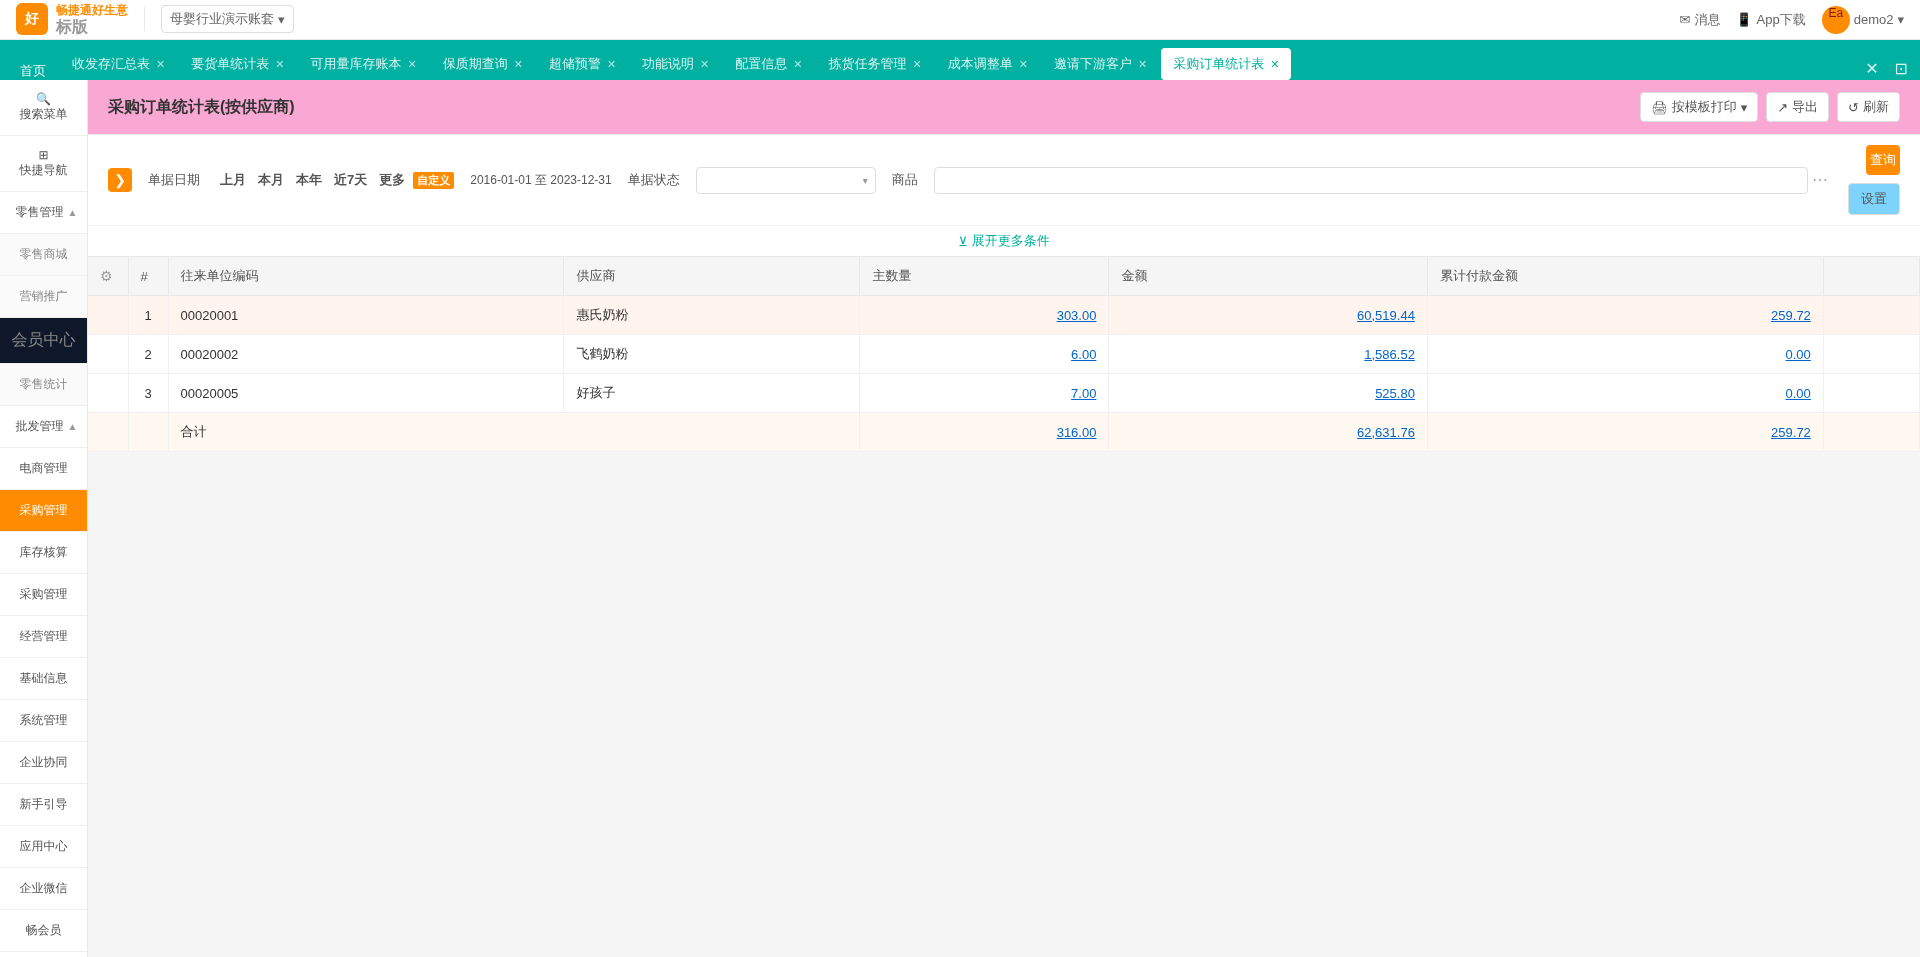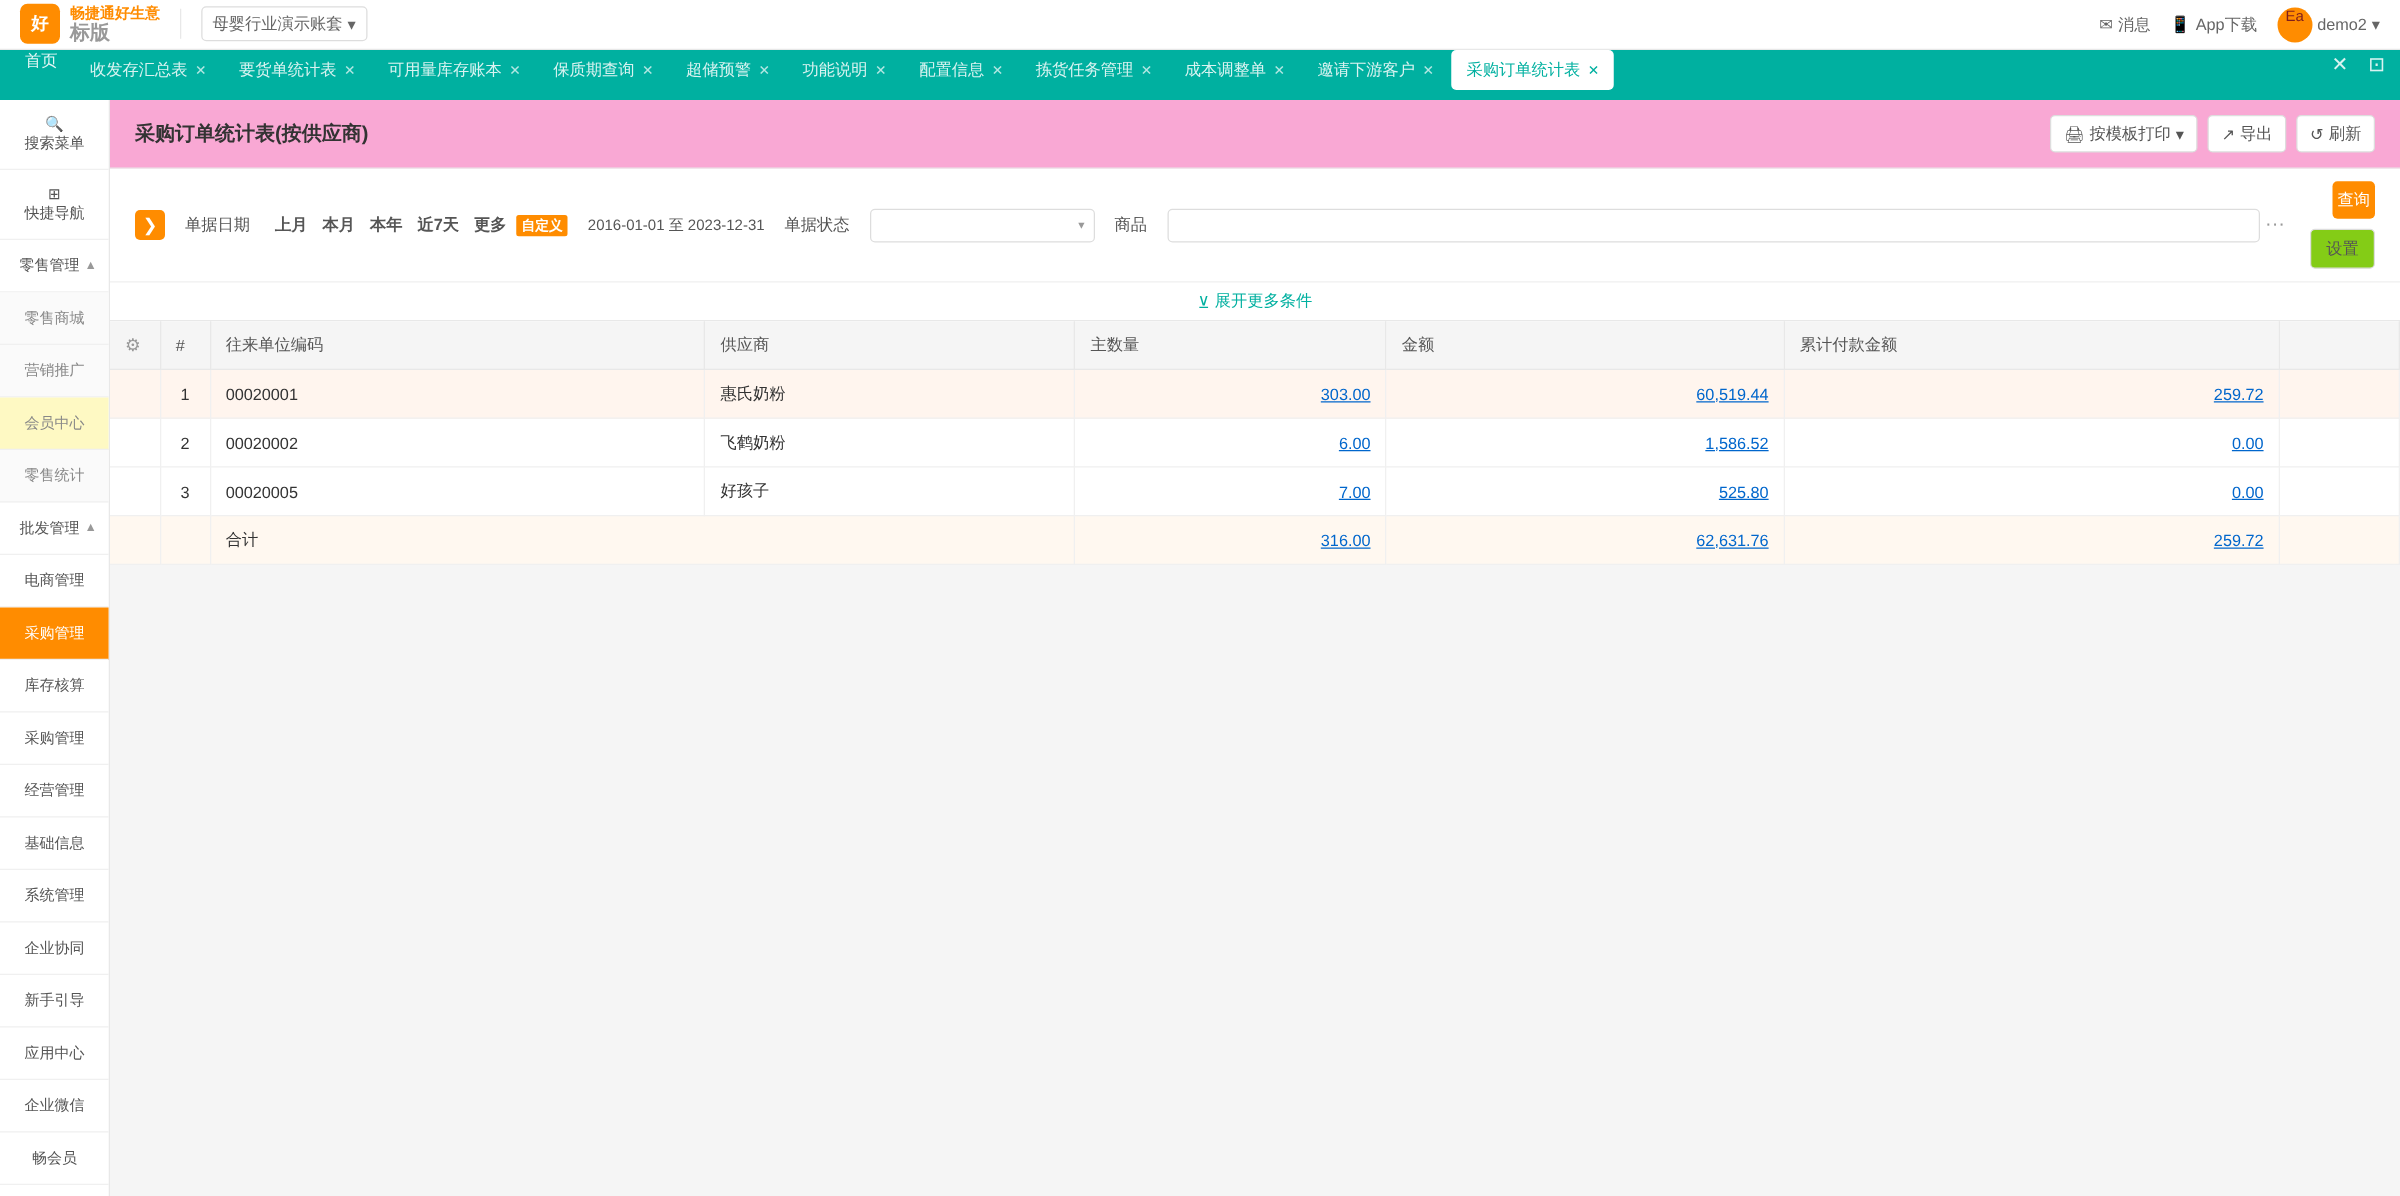--- a/index.html
+++ b/index.html
@@ -9,21 +9,21 @@
     .top-bar { height: 40px; background: #fff; display: flex; align-items: center; padding: 0 16px; border-bottom: 1px solid #e8e8e8; justify-content: space-between; }
     .logo-area { display: flex; align-items: center; gap: 8px; }
     .logo-icon { width: 32px; height: 32px; background: #ff8c00; border-radius: 6px; display: flex; align-items: center; justify-content: center; color: #fff; font-size: 14px; font-weight: bold; }
     .logo-text { color: #ff8c00; font-size: 12px; font-weight: bold; line-height: 1.2; }
     .workspace-selector { display: flex; align-items: center; gap: 4px; color: #666; font-size: 13px; cursor: pointer; padding: 4px 8px; border: 1px solid #ddd; border-radius: 4px; }
     .top-right { display: flex; align-items: center; gap: 16px; }
     .top-right-item { display: flex; align-items: center; gap: 4px; color: #666; font-size: 13px; cursor: pointer; }
     .avatar { width: 28px; height: 28px; border-radius: 50%; background: #ff8c00; display: flex; align-items: flex-start; justify-content: center; color: #7f1d1d; font-size: 12px; }
 
     
-    .nav-tabs { height: 40px; background: #00b0a0; display: flex; align-items: flex-start; padding: 0 8px; gap: 2px; overflow: hidden; }
+    .nav-tabs { height: 40px; background: #00b0a0; display: flex; align-items: flex-end; padding: 0 8px; gap: 2px; overflow: hidden; }
     .nav-tab { height: 32px; padding: 0 12px; display: flex; align-items: center; gap: 4px; color: rgba(255,255,255,0.85); font-size: 13px; cursor: pointer; border-radius: 4px; white-space: nowrap; }
     .nav-tab.active { background: #fff; color: #00b0a0; }
     .nav-tab .close-btn { font-size: 11px; color: rgba(255,255,255,0.7); margin-left: 2px; }
     .nav-tab.active .close-btn { color: #00b0a0; }
     .nav-tab-home { color: rgba(255,255,255,0.9); font-size: 13px; padding: 0 12px; cursor: pointer; }
     .tab-controls { margin-left: auto; display: flex; align-items: center; gap: 8px; }
     .tab-ctrl-btn { color: rgba(255,255,255,0.85); cursor: pointer; font-size: 16px; padding: 2px 4px; }
 
     
     .layout { display: flex; height: calc(957px - 80px); }
@@ -34,21 +34,21 @@
 
     
     .main-content { flex: 1; overflow: auto; background: #f5f5f5; padding: 0; }
     .page-header { background: #f9a8d4; padding: 12px 20px 0; border-bottom: 1px solid #e8e8e8; display: flex; align-items: center; justify-content: space-between; }
     .page-title { font-size: 16px; color: #333; font-weight: bold; padding-bottom: 12px; }
     .page-actions { display: flex; align-items: center; gap: 8px; padding-bottom: 12px; }
     .btn-print { display: flex; align-items: center; gap: 4px; border: 1px solid #ddd; background: #fff; padding: 5px 10px; border-radius: 4px; cursor: pointer; color: #555; font-size: 13px; }
     .btn-export { display: flex; align-items: center; gap: 4px; border: 1px solid #ddd; background: #fff; padding: 5px 10px; border-radius: 4px; cursor: pointer; color: #555; font-size: 13px; }
     .btn-refresh { display: flex; align-items: center; gap: 4px; border: 1px solid #ddd; background: #fff; padding: 5px 10px; border-radius: 4px; cursor: pointer; color: #555; font-size: 13px; }
     .btn-query { background: #ff8c00; color: #fff; border: none; padding: 6px 4px; border-radius: 4px; cursor: pointer; font-size: 13px; }
-    .btn-settings { background: #84cc16; color: #555; border: 1px solid #ddd; padding: 6px 12px; border-radius: 4px; cursor: pointer; font-size: 13px; margin-top: 4px; }
+    .btn-settings { background: #7dd3fc; color: #555; border: 1px solid #ddd; padding: 6px 12px; border-radius: 4px; cursor: pointer; font-size: 13px; margin-top: 4px; }
     .filter-label { color: #555; font-size: 13px; white-space: nowrap; }
     .date-shortcuts { display: flex; gap: 4px; align-items: center; font-weight: bold; }
     .date-shortcut { color: #555; font-size: 13px; cursor: pointer; padding: 2px 4px; }
     .date-range { color: #555; font-size: 12px; }
     .custom-badge { background: #ff8c00; color: #fff; font-size: 11px; padding: 1px 4px; border-radius: 2px; }
     .filter-select { border: 1px solid #ddd; border-radius: 4px; padding: 5px 8px; font-size: 13px; width: 180px; background: #fff; color: #333; appearance: none; cursor: pointer; }
     .filter-select-wrapper { position: relative; display: inline-flex; align-items: center; }
     .filter-select-wrapper .arrow { position: absolute; right: 8px; color: #999; font-size: 10px; pointer-events: none; }
     .expand-btn { color: #00b0a0; font-size: 13px; cursor: pointer; display: flex; align-items: center; gap: 4px; }
 
@@ -181,21 +181,21 @@
     <div class="sidebar-item has-sub">
       <span>零售管理</span>
       <span class="sidebar-arrow">▲</span>
     </div>
     <div class="sidebar-item" style="font-size:12px;color:#888;background:#fafafa">
       <span>零售商城</span>
     </div>
     <div class="sidebar-item" style="font-size:12px;color:#888;background:#fafafa">
       <span>营销推广</span>
     </div>
-    <div class="sidebar-item" style="font-size:12px;color:#888;background:#fef9c3">
+    <div class="sidebar-item" style="font-size:16px;color:#888;background:#0f172a">
       <span>会员中心</span>
     </div>
     <div class="sidebar-item" style="font-size:12px;color:#888;background:#fafafa">
       <span>零售统计</span>
     </div>
     <div class="sidebar-item has-sub">
       <span>批发管理</span>
       <span class="sidebar-arrow">▲</span>
     </div>
     <div class="sidebar-item">

